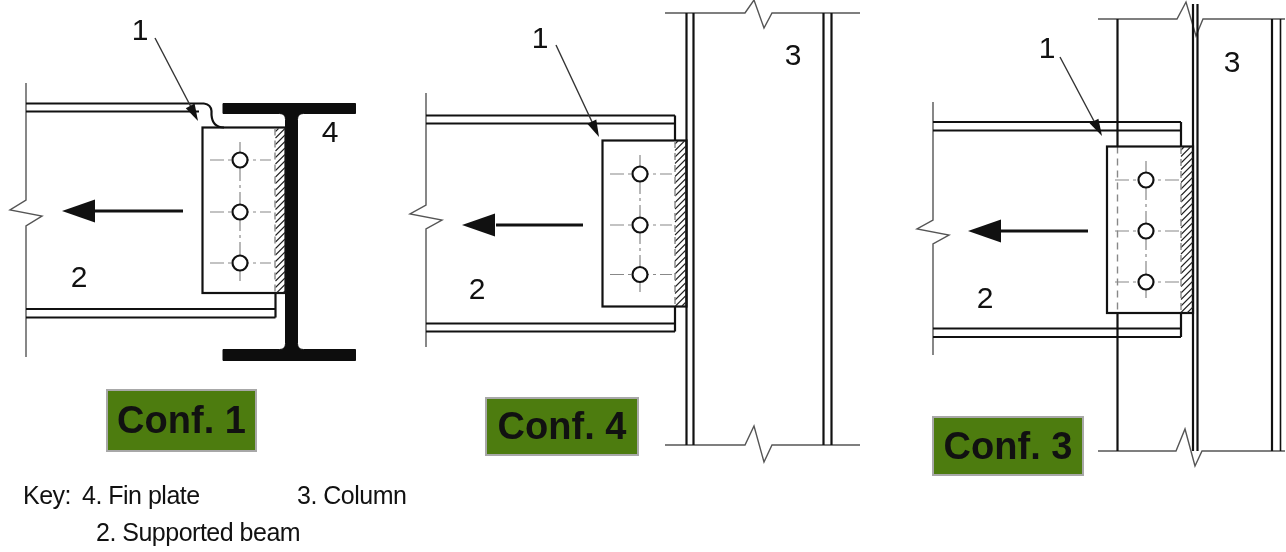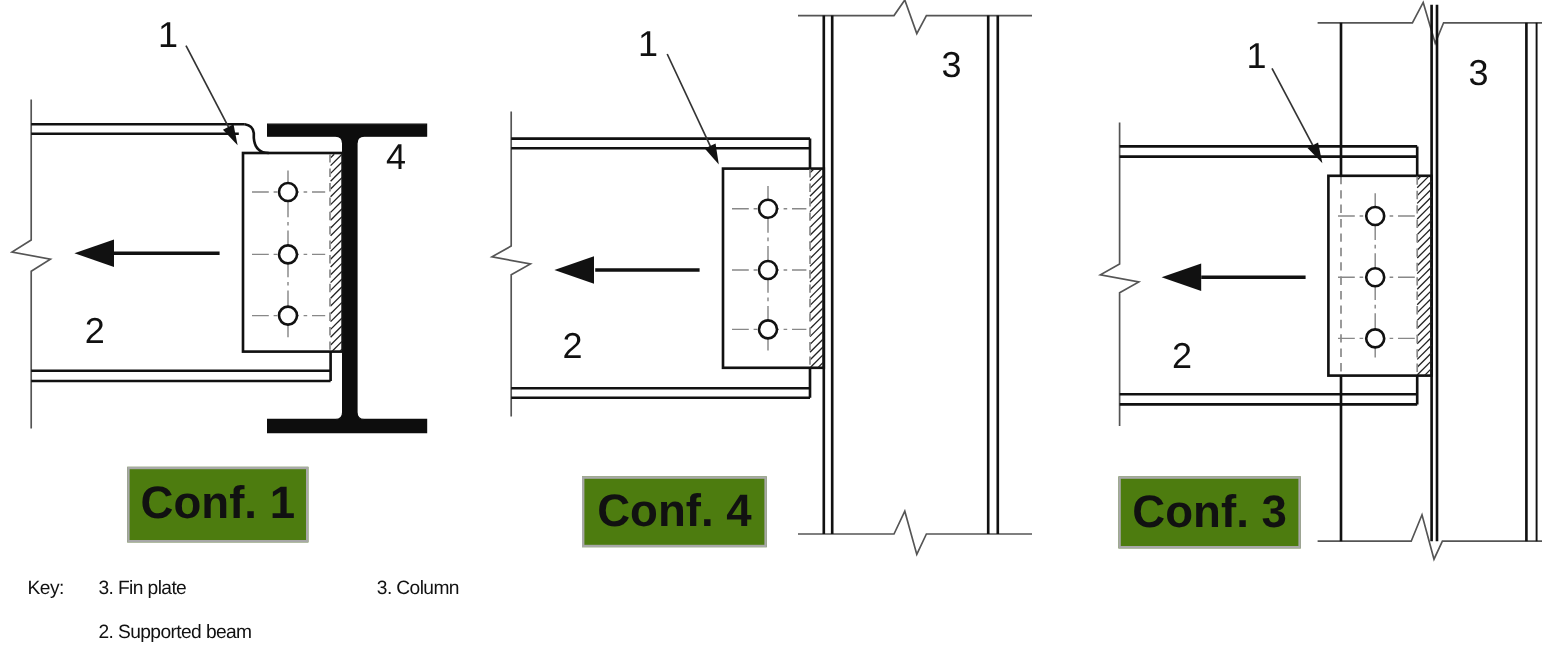--- a/index.html
+++ b/index.html
@@ -20,21 +20,21 @@
   .leader {stroke:#333;stroke-width:1.4;fill:none;}
   .solidfill{fill:#0d0d0d;stroke:#0d0d0d;stroke-width:1;}
   .hatch line{stroke:#222;stroke-width:1.1;}
 
   
   .callout{position:absolute;transform:translate(-50%,-50%);
            font-size:30px;line-height:1;color:#111;}
   .caption-box{position:absolute;border:2px solid #a8a8a8;background:#4d7c0f;
            display:flex;align-items:center;justify-content:center;
            font-size:38px;font-weight:700;color:#111;}
-  .key{position:absolute;font-size:16px;letter-spacing:-0.5px;line-height:1;
+  .key{position:absolute;font-size:25px;letter-spacing:-0.5px;line-height:1;
            white-space:nowrap;color:#111;}
 </style>
 </head>
 <body>
 
 <div class="figure">
 
 <svg width="1286" height="552" viewBox="0 0 1286 552">
 
   <g>
@@ -226,22 +226,22 @@
 <div class="callout" style="left:1047px;top:48px">1</div>
 <div class="callout" style="left:985px;top:298px">2</div>
 <div class="callout" style="left:1232px;top:62px">3</div>
 
 <div class="caption-box" style="left:106px;top:389px;width:147px;height:59px">
   <span>Conf. 1</span>
 </div>
 <div class="caption-box" style="left:485px;top:397px;width:150px;height:55px">
   <span>Conf. 4</span>
 </div>
-<div class="caption-box" style="left:932px;top:397px;width:148px;height:56px">
+<div class="caption-box" style="left:932px;top:416px;width:148px;height:56px">
   <span>Conf. 3</span>
 </div>
 
 <div class="key" style="left:23px;top:483px">Key:</div>
-<div class="key" style="left:82px;top:483px">3. Fin plate</div>
-<div class="key" style="left:314px;top:483px">3. Column</div>
-<div class="key" style="left:82px;top:520px">2. Supported beam</div>
+<div class="key" style="left:82px;top:483px">4. Fin plate</div>
+<div class="key" style="left:297px;top:483px">3. Column</div>
+<div class="key" style="left:96px;top:520px">2. Supported beam</div>
 
 </div>
 
 </body></html>

